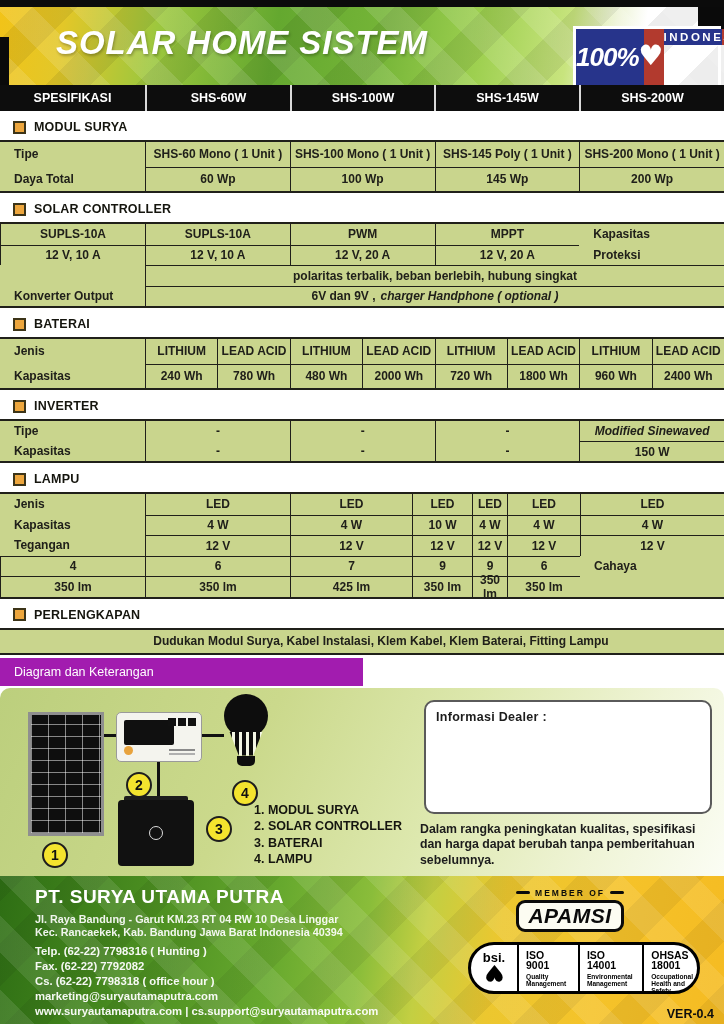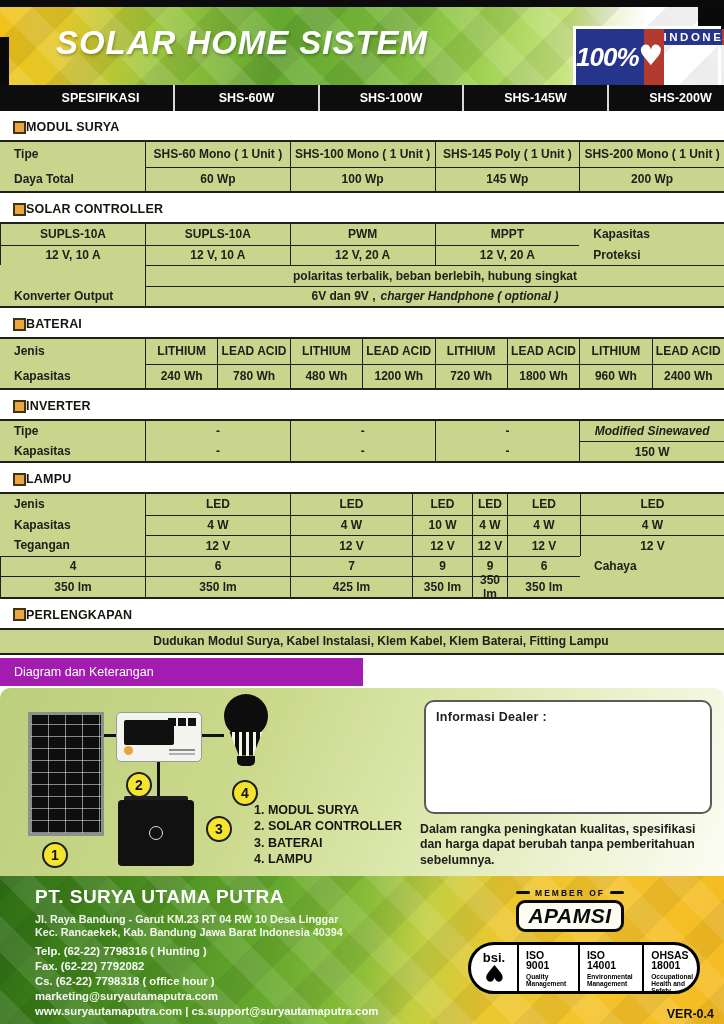--- a/index.html
+++ b/index.html
@@ -23,26 +23,26 @@
   .logo-100{flex:1.55;background:#27348b;color:#fff;font-weight:800;font-style:italic;font-size:26px;
     display:flex;align-items:center;justify-content:center;letter-spacing:-1px;}
   .logo-heart{flex:1;background:linear-gradient(90deg,#27348b 0 20%,#b23a2e 20%);
     display:flex;align-items:center;justify-content:center;}
   .heart-glyph{color:#fff;font-size:28px;line-height:1;margin-top:-3px;font-family:"DejaVu Sans",sans-serif;}
   .logo-bottom{height:16px;background:linear-gradient(90deg,#27348b 0 68%,#b23a2e 68%);color:#fff;
     font-weight:800;font-size:11.5px;letter-spacing:2.5px;display:flex;align-items:center;justify-content:center;}
 
   
   .spec{display:grid;grid-template-columns:145px 145px 144px 145px 145px;height:26px;background:#0d0d0d;
-    color:#fff;font-weight:700;font-size:12.5px;padding-left:28px;}
+    color:#fff;font-weight:700;font-size:12.5px;}
   .spec div{display:flex;align-items:center;justify-content:center;border-left:2px solid #d9d9d9;}
   .spec div:first-child{border-left:none;}
 
   
-  .sechead{display:flex;align-items:center;padding-left:13px;margin:6px 0 3px;height:20px;}
+  .sechead{display:flex;align-items:center;gap:8px;padding-left:13px;margin:6px 0 3px;height:20px;}
   .sq{width:13px;height:13px;background:#eda63d;border:2px solid #3c3418;box-sizing:border-box;flex:0 0 auto;}
   .sectxt{font-weight:800;font-size:12.5px;color:#15150e;letter-spacing:0.2px;}
 
   .tbl{display:grid;background:#c9d58d;border-top:2px solid #20201a;border-bottom:2px solid #20201a;
     box-sizing:border-box;color:#20201a;font-size:12px;font-weight:700;}
   .lbl{display:flex;align-items:center;padding-left:14px;}
   .c{display:flex;align-items:center;justify-content:center;border-left:1.5px solid #20201a;
     text-align:center;box-sizing:border-box;padding:0 2px;}
   .bt{border-top:1.5px solid #20201a;}
   .span-cell{grid-column:2/-1;}
@@ -205,21 +205,21 @@
   <div class="c">LITHIUM</div>
   <div class="c">LEAD ACID</div>
   <div class="c">LITHIUM</div>
   <div class="c">LEAD ACID</div>
   <div class="c">LITHIUM</div>
   <div class="c">LEAD ACID</div>
   <div class="lbl">Kapasitas</div>
   <div class="c bt">240 Wh</div>
   <div class="c bt">780 Wh</div>
   <div class="c bt">480 Wh</div>
-  <div class="c bt">1200 Wh</div>
+  <div class="c bt">2000 Wh</div>
   <div class="c bt">720 Wh</div>
   <div class="c bt">1800 Wh</div>
   <div class="c bt">960 Wh</div>
   <div class="c bt">2400 Wh</div>
 </div>
 
 <div class="sechead">
   <span class="sq"></span>
   <span class="sectxt">INVERTER</span>
 </div>

